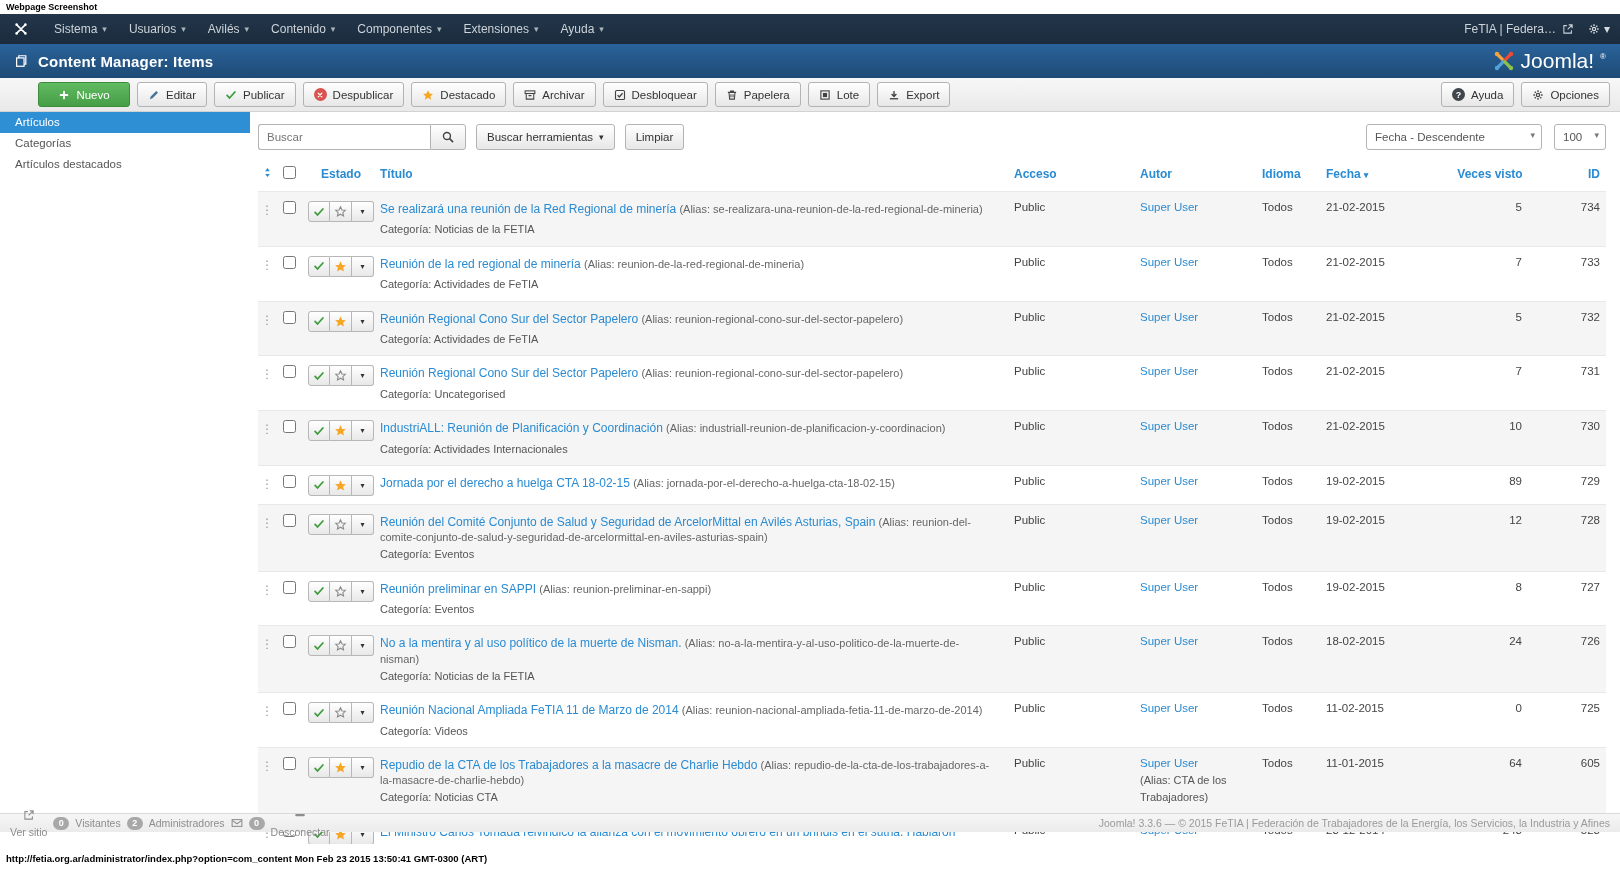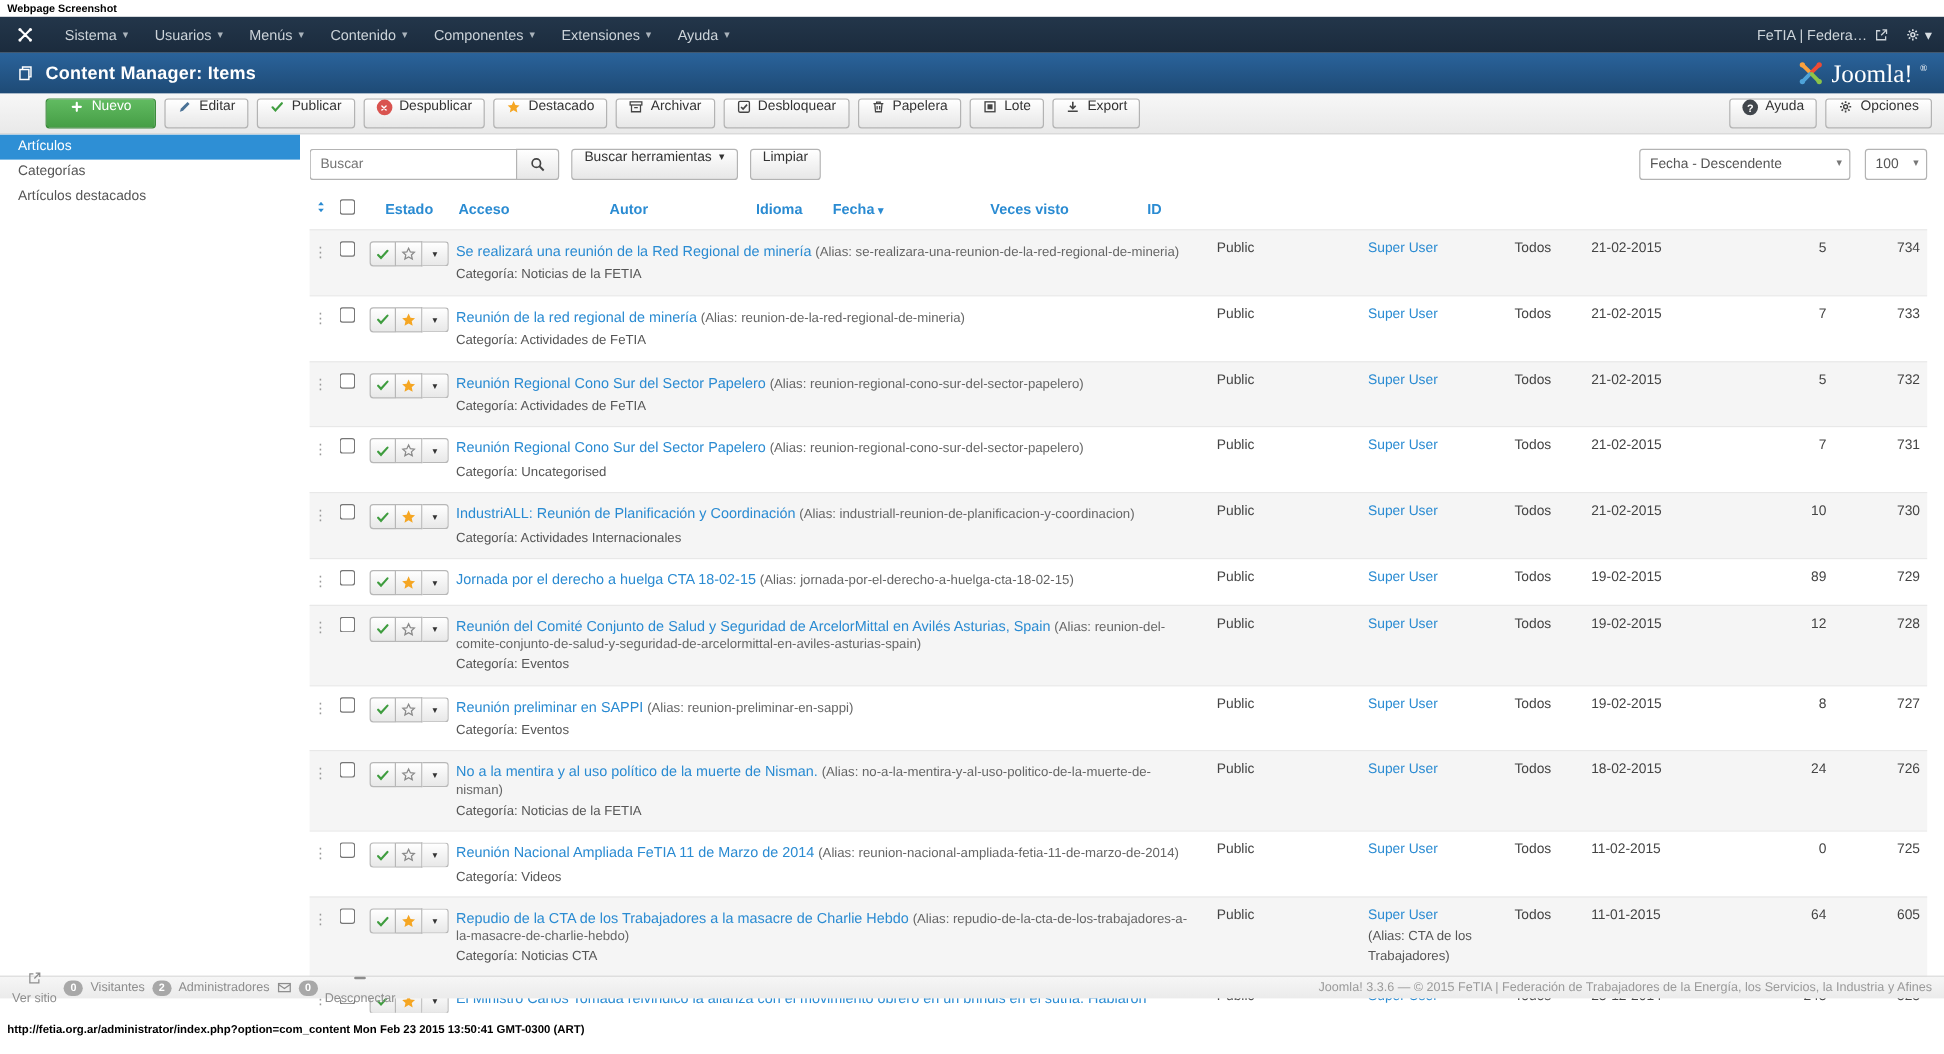--- a/index.html
+++ b/index.html
@@ -19,29 +19,29 @@
   .nav-item .caret { font-size:9px; color:#aab3bb; }
   .topbar-right { margin-left:auto; display:flex; align-items:center; gap:14px; padding-right:10px; }
   .site-link { display:flex; align-items:center; gap:6px; }
   .gear-menu { display:flex; align-items:center; gap:4px; color:#d7dde2; }
 
   
   .titlebar { height:34px; background:linear-gradient(#2a639b,#1e4a75); color:#fff;
     display:flex; align-items:center; padding:0 14px; gap:10px; }
   .titlebar .pt { font-size:15px; font-weight:bold; letter-spacing:.2px; }
   .brand { margin-left:auto; display:flex; align-items:center; gap:6px; font-size:21px;
-    color:#fff; font-weight:normal;font-family:Liberation Serif, serif; }
+    color:#fff; font-weight:normal; }
   .brand sup { font-size:8px; margin-top:-10px; }
 
   
   .toolbar { height:34px; background:linear-gradient(#f7f7f7,#e9e9e9);
     border-bottom:1px solid #d2d2d2; display:flex; align-items:center; padding:0 10px; gap:7px; }
   .btn { height:25px; padding:0 10px; font-size:11.5px; color:#333;
     background:linear-gradient(#ffffff,#e7e7e7); border:1px solid #b3b3b3; border-radius:3px;
-    display:inline-flex; align-items:flex-start; gap:6px; white-space:nowrap; cursor:pointer; }
+    display:inline-flex; align-items:center; gap:6px; white-space:nowrap; cursor:pointer; }
   .btn-green { background:linear-gradient(#61bb61,#469e46); border-color:#3c8c3c; color:#fff;
     width:92px; justify-content:center; margin-left:28px; }
   .toolbar-right { margin-left:auto; display:flex; gap:7px; }
   .qmark { width:13px; height:13px; border-radius:50%; background:#41464c; color:#fff;
     font-size:9px; font-weight:bold; display:inline-flex; align-items:center; justify-content:center; }
 
   .ic { width:12px; height:12px; }
   .ic14 { width:14px; height:14px; }
 
   
@@ -225,21 +225,21 @@
       </span>
     <span class="nav-item">
         <span>Sistema</span>
         <span class="caret">▾</span>
       </span>
     <span class="nav-item">
         <span>Usuarios</span>
         <span class="caret">▾</span>
       </span>
     <span class="nav-item">
-        <span>Menús</span>
+        <span>Avilés</span>
         <span class="caret">▾</span>
       </span>
     <span class="nav-item">
         <span>Contenido</span>
         <span class="caret">▾</span>
       </span>
     <span class="nav-item">
         <span>Componentes</span>
         <span class="caret">▾</span>
       </span>
@@ -398,20 +398,21 @@
           <span class="select-wrap"><select class="sel-num"><option>100</option></select></span>
         </span>
       </div>
 
       <div class="thead">
         <span class="c-handle"><svg width="11" height="11" style="color:#2a8bd2">
               <use href="#i-sort"></use>
             </svg></span>
         <span class="c-check"><input type="checkbox" style=""></span>
         <span class="c-status">Estado</span>
+        <span class="c-title">Título</span>
         <span class="c-access">Acceso</span>
         <span class="c-author">Autor</span>
         <span class="c-lang">Idioma</span>
         <span class="c-date"><span>Fecha</span><span class="caret">▾</span></span>
         <span class="c-hits hdr">Veces visto</span>
         <span class="c-id">ID</span>
       </div>
 
       <div class="rows">
           <div class="row">

